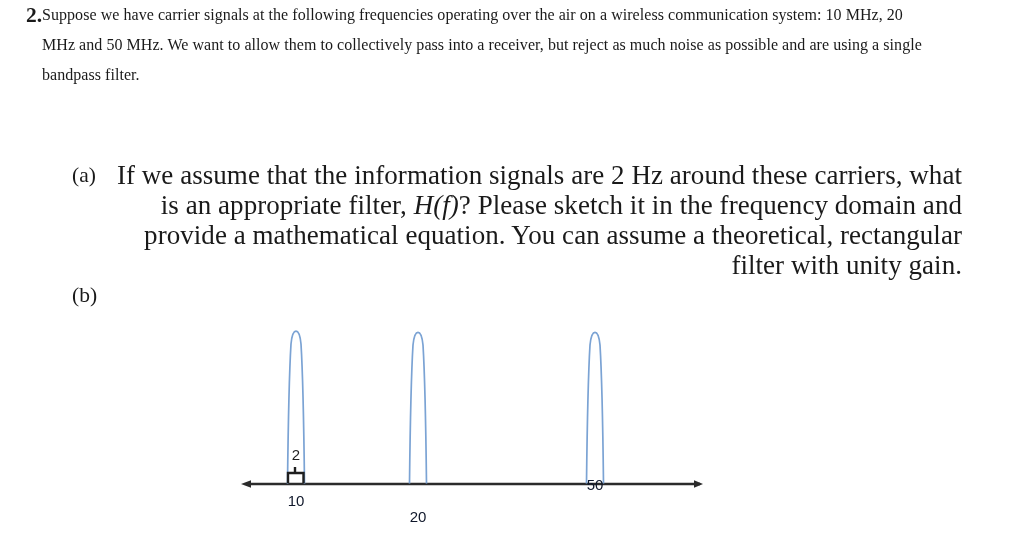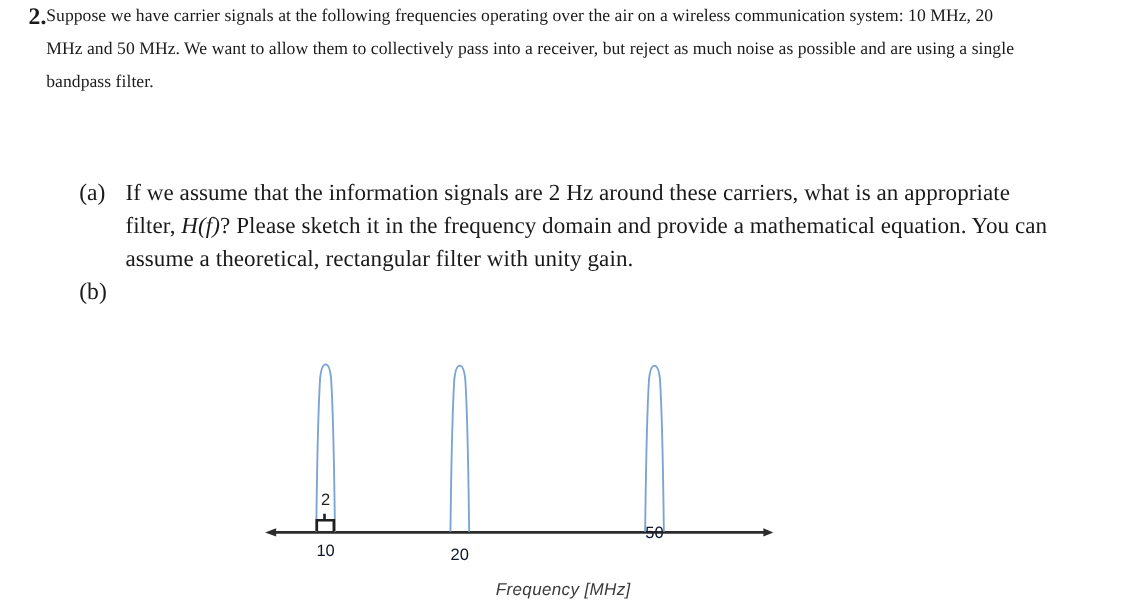--- a/index.html
+++ b/index.html
@@ -68,23 +68,24 @@
     box-sizing: border-box;
     padding-left: 72px;
     font-size: 21.5px;
     line-height: 30px;
     white-space: nowrap;
   }
 
   .subpart-body {
     margin-left: 42px;
     width: 848px;
-    font-size: 21px;
+    font-size: 27px;
     line-height: 30px;
     letter-spacing: 0.05px;
+    text-align: right;
   }
 
   .math {
     font-style: italic;
   }
 
   
   #figure {
     position: absolute;
     left: 0;
@@ -188,18 +189,17 @@
     <g fill="none" stroke="#1f1f1f" stroke-width="2.4" stroke-linecap="butt">
       <path d="M 288.0,163.0 L 288.0,153.0 L 295.0,153.0
                L 295.0,147.0
                M 295.0,153.0 L 303.5,153.0 L 303.5,163.0"></path>
     </g>
   </svg>
 
   <div id="bandwidth-label" style="left:284px; top:126px;">2</div>
 
   <div class="tick-label" style="left:276px; top:172px;">10</div>
-  <div class="tick-label" style="left:398px; top:176px;">20</div>
+  <div class="tick-label" style="left:398px; top:188px;">20</div>
   <div class="tick-label" style="left:575px; top:156px;">50</div>
 
-  <div id="axis-caption">Frequency [MHz]</div>
 
 </div>
 
 </body></html>

